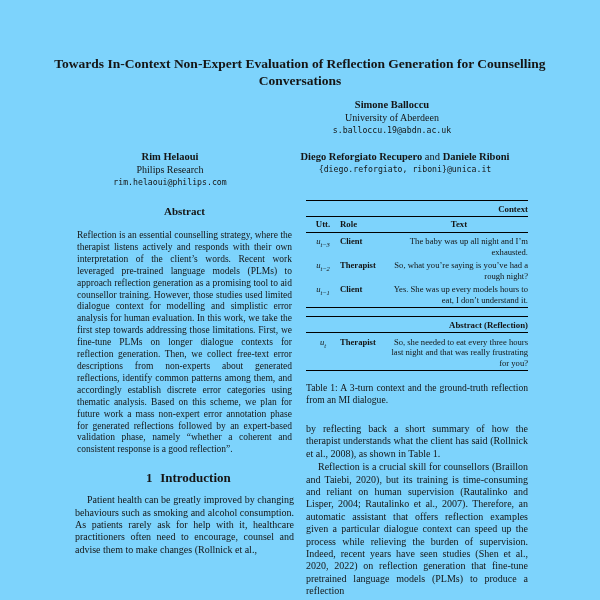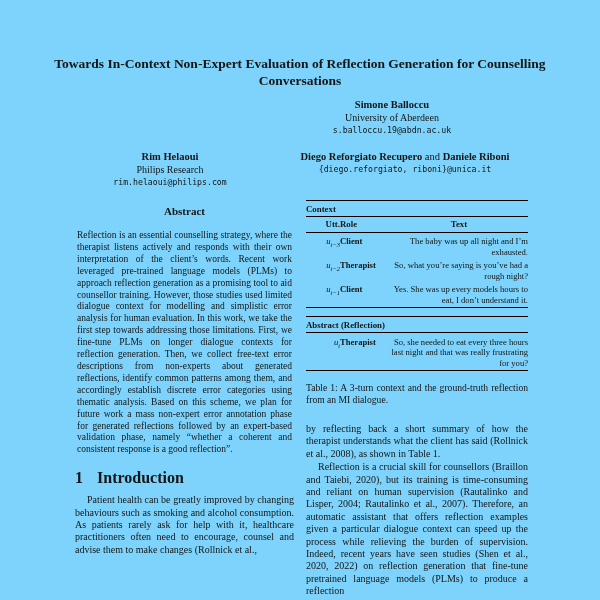--- a/index.html
+++ b/index.html
@@ -21,34 +21,34 @@
   #author-1{top:98px;left:112px;width:230px;}
   #author-2{top:98px;left:282px;width:220px;}
   #author-3{top:150px;left:70px;width:200px;}
   #author-4{top:150px;left:268px;width:274px;}
 
   .col-left{position:absolute;top:205px;left:75px;width:219px;}
   .col-right{position:absolute;top:200px;left:306px;width:222px;}
 
   .abstract-heading{text-align:center;font-weight:bold;font-size:11px;margin:0 0 13px 0;}
   .abstract-text{font-size:9.5px;line-height:11.9px;text-align:justify;padding:0 2px;}
-  .sec-heading{margin-top:15px;font-weight:bold;font-size:16px;line-height:13px;}
+  .sec-heading{margin-top:15px;font-weight:bold;font-size:13px;line-height:13px;text-align:center;}
   .sec-num{display:inline-block;min-width:22px;}
   .para{font-size:10px;line-height:12.4px;text-align:justify;margin:0;}
   .para.first{margin-top:10px;}
   .indent{text-indent:12px;}
 
   .tblock{border-top:1.5px solid #000;border-bottom:1.5px solid #000;}
   .tblock .tspan{
-    font-weight:bold;font-size:8.8px;line-height:10px;text-align:left;
+    font-weight:bold;font-size:8.8px;line-height:10px;text-align:right;
     padding:2.5px 0;border-bottom:1px solid #000;
   }
   .tblock table{width:100%;border-collapse:collapse;font-size:8.6px;line-height:10.6px;}
   .tblock thead th{border-bottom:1px solid #000;font-size:8.8px;padding:2px 0;font-weight:bold;}
-  th.c-utt,td.c-utt{width:34px;text-align:right;}
+  th.c-utt,td.c-utt{width:34px;text-align:center;}
   th.c-role,td.c-role{width:50px;text-align:left;}
   th.c-text{text-align:center;}
   td{vertical-align:top;padding:1.5px 0;}
   tbody tr:first-child td{padding-top:3.5px;}
   td.c-utt{font-style:italic;}
   td.c-utt sub{font-size:6.5px;font-style:italic;}
   td.c-role{font-weight:bold;}
   td.c-text{text-align:right;}
   .tblock.response{margin-top:8px;}
   .tcaption{margin-top:11px;font-size:9.6px;line-height:12px;text-align:justify;}

